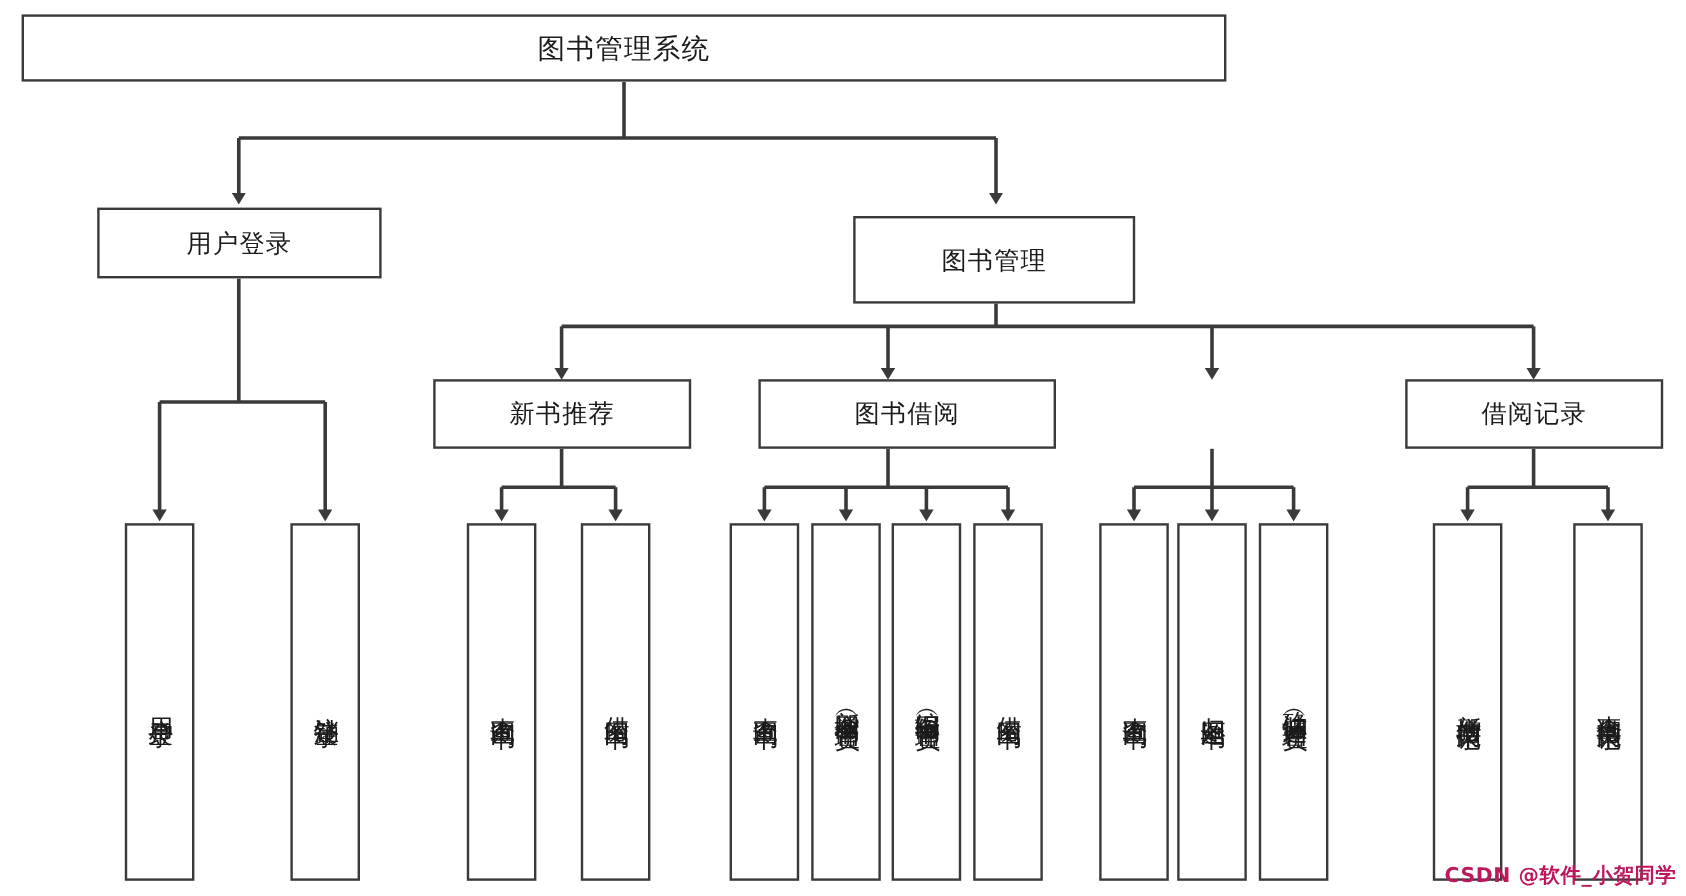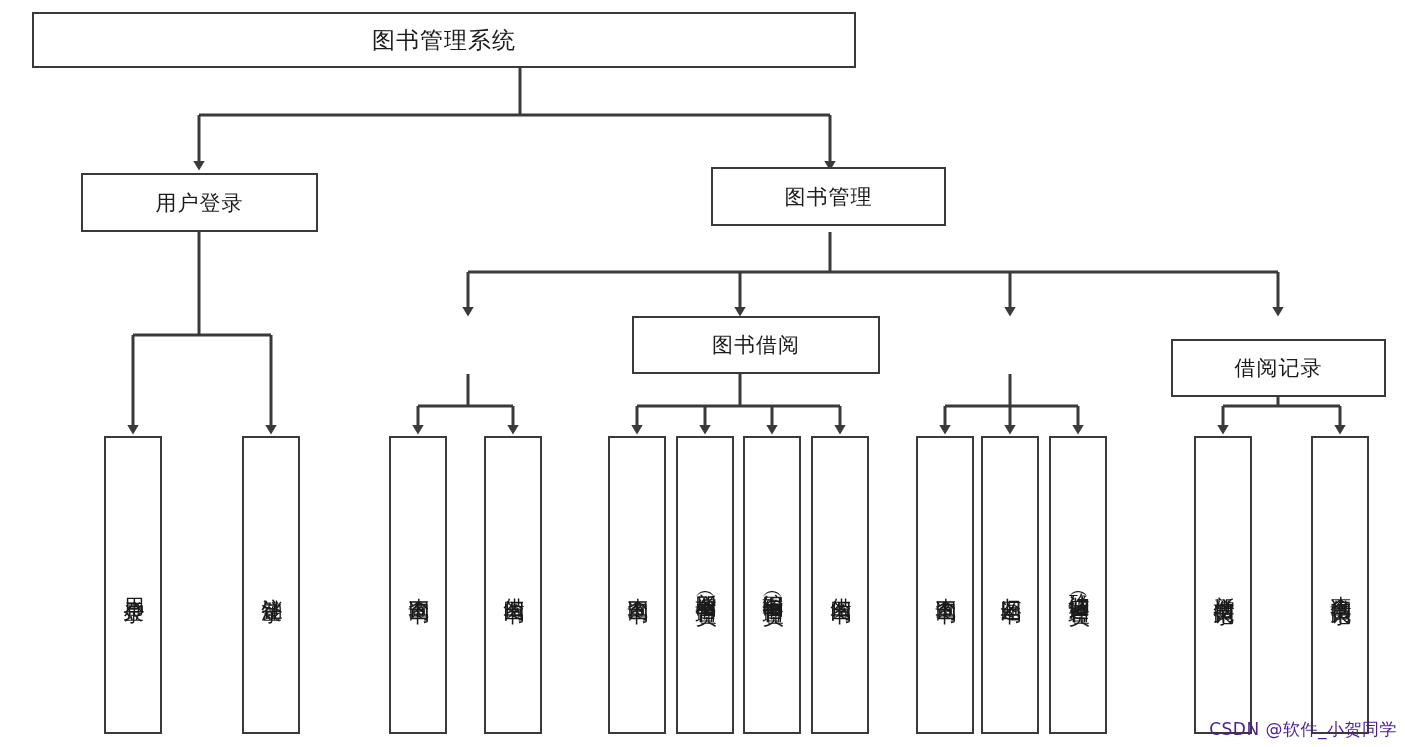--- a/index.html
+++ b/index.html
@@ -59,24 +59,25 @@
     text-align: center;
   }
   .htext {
     white-space: nowrap;
   }
   #watermark {
     position: absolute;
     right: 8px;
     bottom: 6px;
     font-size: 17px;
-    color: #4c1d95;
+    color: #be185d;
     letter-spacing: 0.5px;
     white-space: nowrap;
     user-select: none;
+    font-weight: bold;
   }
 </style>
 </head>
 <body>
 
 <div id="canvas">
 
   <svg id="wires" viewBox="0 0 1405 747" xmlns="http://www.w3.org/2000/svg">
     <defs>
       <marker id="arrow" markerWidth="10" markerHeight="12" refX="1.5" refY="6" orient="auto" markerUnits="userSpaceOnUse">
@@ -120,35 +121,38 @@
       <path d="M1010,406 L1010,426" marker-end="url(#arrow)"></path>
       <path d="M1078,406 L1078,426" marker-end="url(#arrow)"></path>
 
       <path d="M1278,374 L1278,406"></path>
       <path d="M1223,406 L1340,406"></path>
       <path d="M1223,406 L1223,426" marker-end="url(#arrow)"></path>
       <path d="M1340,406 L1340,426" marker-end="url(#arrow)"></path>
     </g>
   </svg>
 
-  <div class="node root" style="left:32px; top:12px; width:824px; height:56px;">
+  <div class="node root" style="left:18px; top:12px; width:1004px; height:56px;">
     <span class="htext">图书管理系统</span>
   </div>
 
   <div class="node branch" style="left:81px; top:173px; width:237px; height:59px;">
     <span class="htext">用户登录</span>
   </div>
-  <div class="node branch" style="left:711px; top:167px; width:235px; height:59px;">
+  <div class="node branch" style="left:711px; top:180px; width:235px; height:73px;">
     <span class="htext">图书管理</span>
   </div>
 
+  <div class="node branch" style="left:361px; top:316px; width:215px; height:58px;">
+    <span class="htext">新书推荐</span>
+  </div>
   <div class="node branch" style="left:632px; top:316px; width:248px; height:58px;">
     <span class="htext">图书借阅</span>
   </div>
-  <div class="node branch" style="left:1171px; top:316px; width:215px; height:58px;margin-top:23px;">
+  <div class="node branch" style="left:1171px; top:316px; width:215px; height:58px;">
     <span class="htext">借阅记录</span>
   </div>
 
   <div class="node leaf" style="left:104px; top:436px; width:58px; height:298px;">
     <span class="vtext">用户登录</span>
   </div>
   <div class="node leaf" style="left:242px; top:436px; width:58px; height:298px;">
     <span class="vtext">注销登录</span>
   </div>
 

